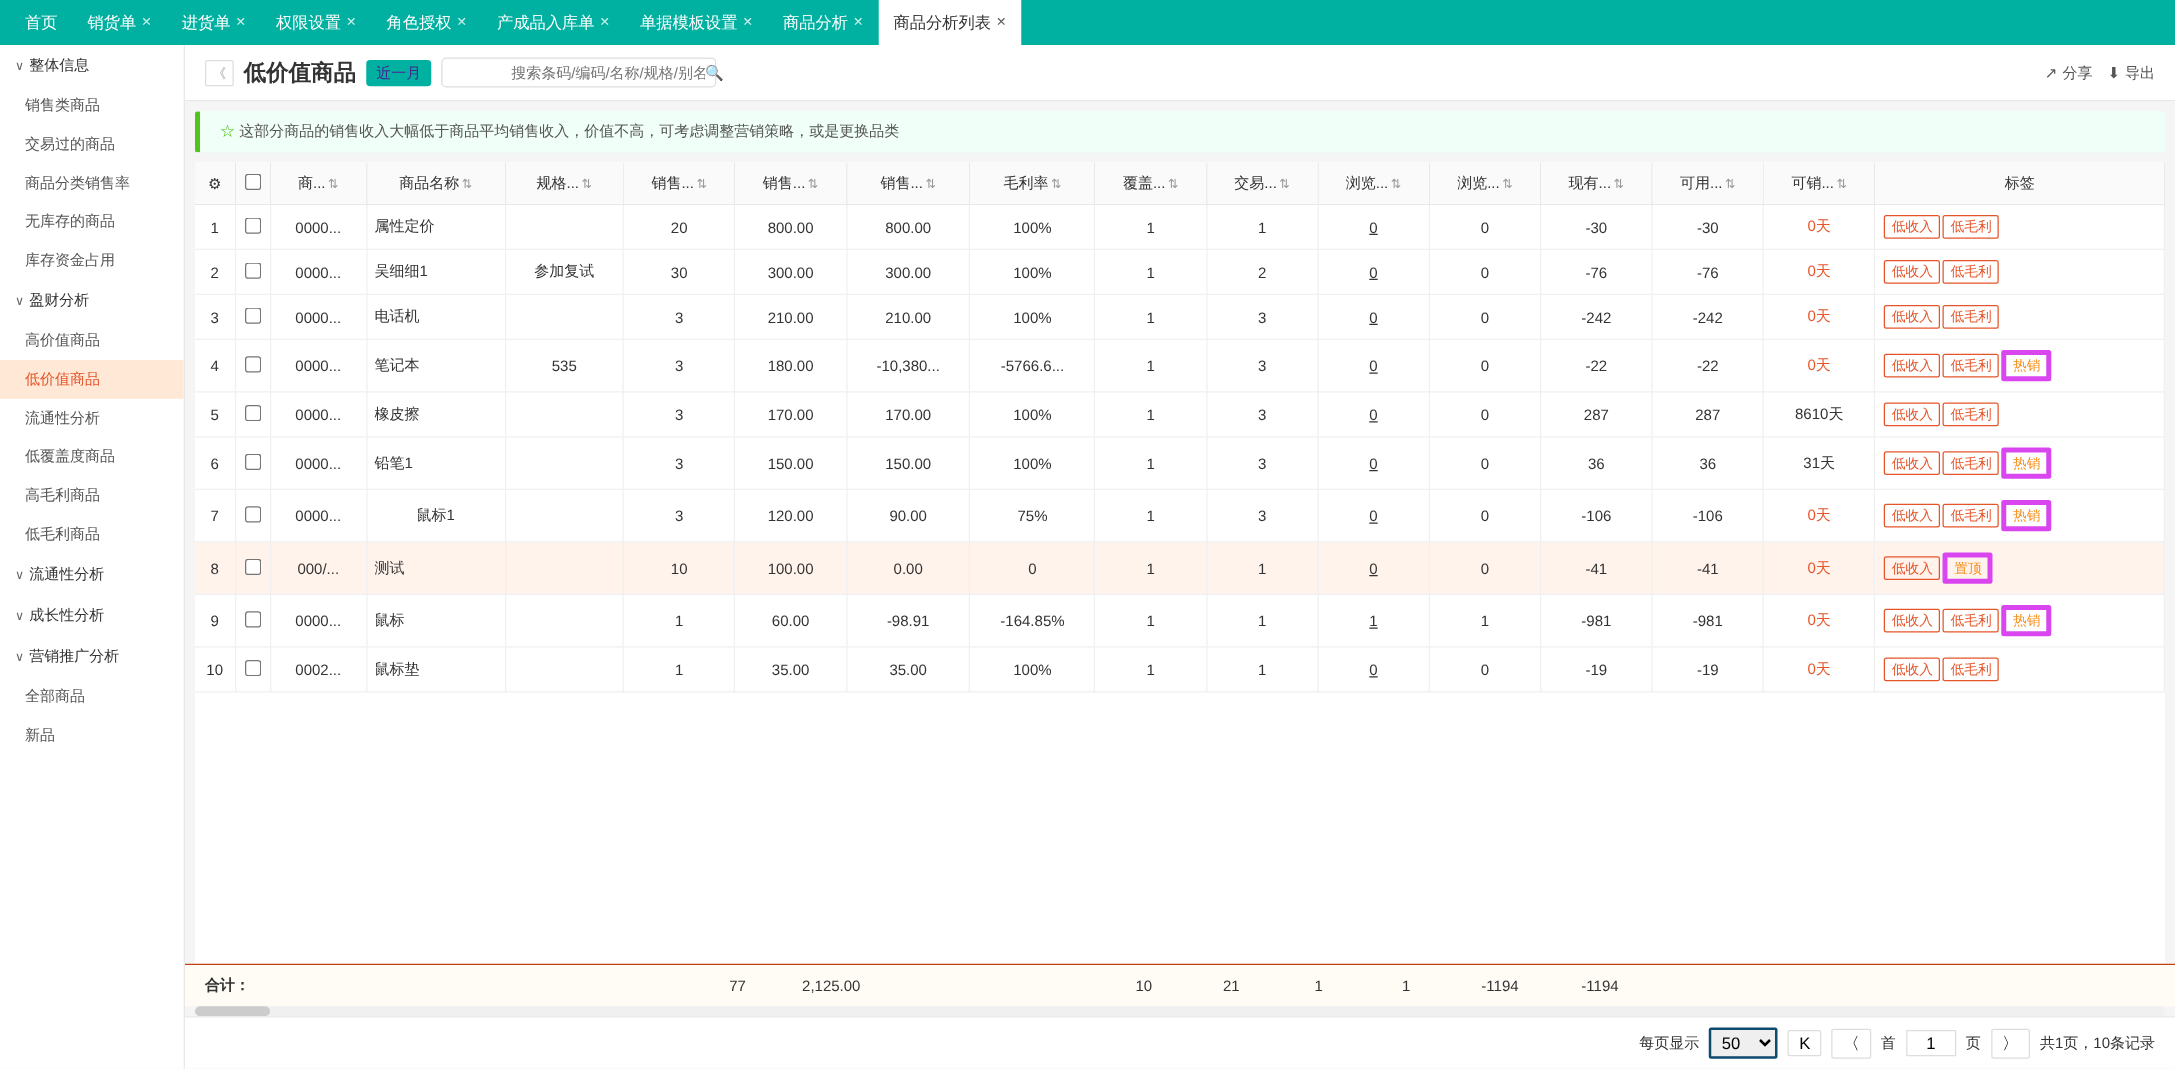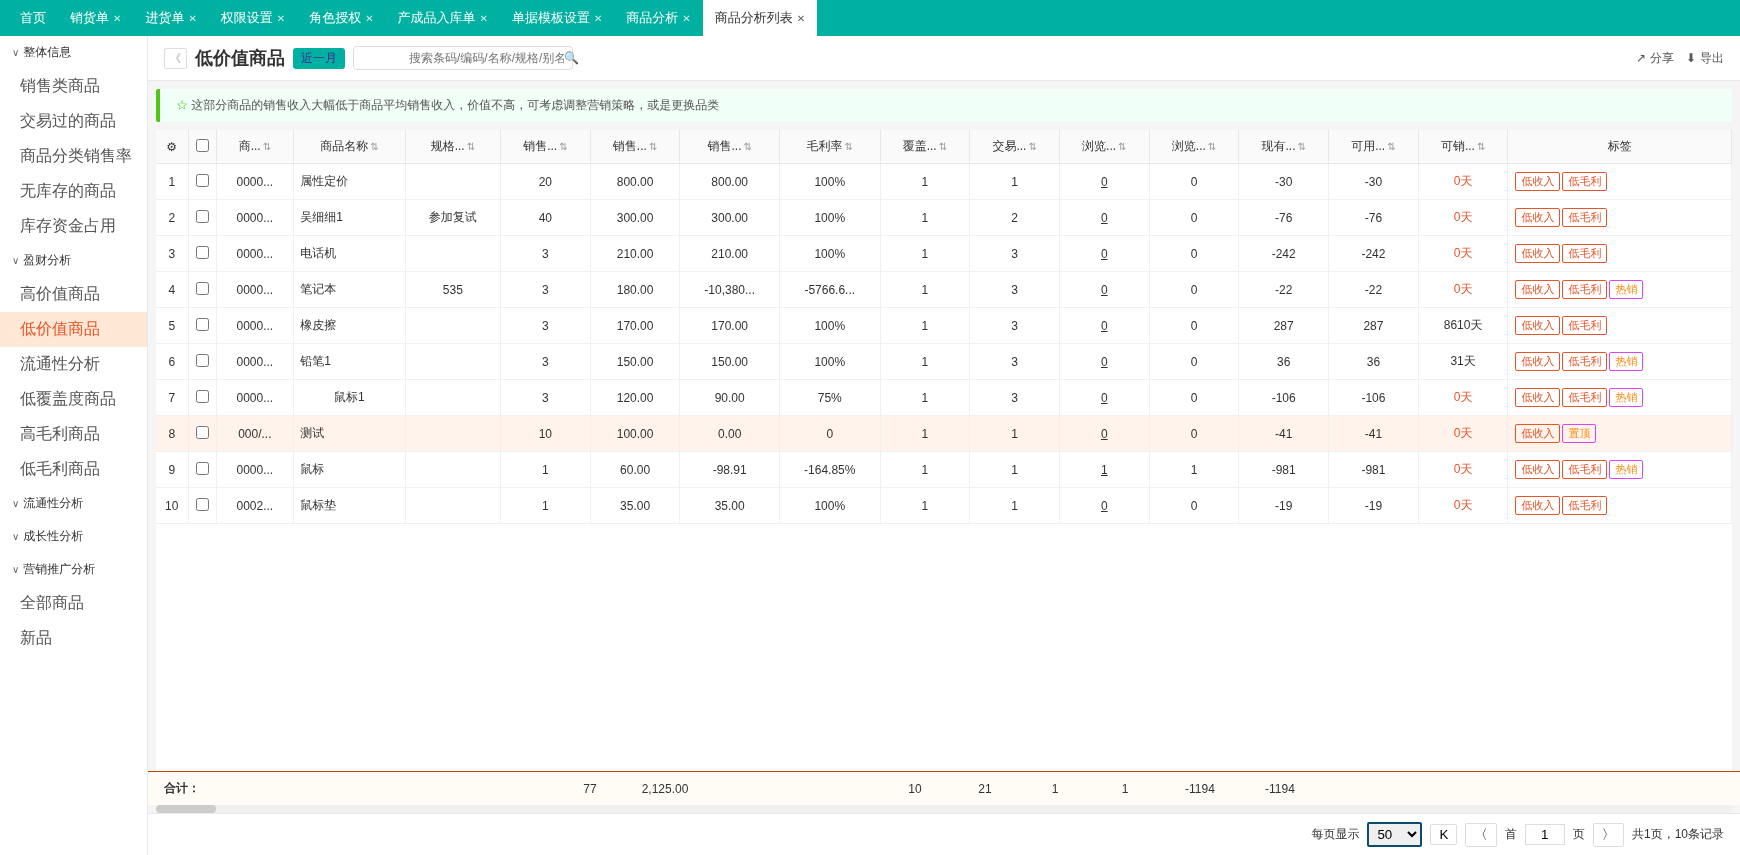--- a/index.html
+++ b/index.html
@@ -12,21 +12,21 @@
     .nav-close { margin-left: 4px; font-size: 10px; opacity: 0.8; }
     
     
     .layout { display: flex; height: calc(855px - 36px); }
     
     
     .sidebar { width: 148px; background: #fff; border-right: 1px solid #e8e8e8; overflow-y: auto; flex-shrink: 0; }
     .sidebar-section { }
     .sidebar-section-title { padding: 8px 12px; color: #333; font-size: 12px; display: flex; align-items: center; cursor: pointer; }
     .sidebar-section-title .arrow { margin-right: 4px; color: #666; font-size: 10px; }
-    .sidebar-item { padding: 7px 12px 7px 20px; color: #555; cursor: pointer; font-size: 16px; }
+    .sidebar-item { padding: 7px 12px 7px 20px; color: #555; cursor: pointer; font-size: 12px; }
     .sidebar-item.active { background: #ffe8d6; color: #e6552a; }
     
     
     .main-content { flex: 1; display: flex; flex-direction: column; overflow: hidden; background: #f5f5f5; }
     
     
     .content-header { background: #fff; padding: 10px 16px; display: flex; align-items: center; gap: 8px; border-bottom: 1px solid #e8e8e8; flex-shrink: 0; }
     .page-title { font-size: 18px; font-weight: bold; color: #333; }
     .time-badge { background: #00b0a0; color: #4c1d95; padding: 2px 8px; border-radius: 3px; font-size: 12px; cursor: pointer; }
     .search-box { border: 1px solid #ddd; border-radius: 4px; padding: 4px 8px; display: flex; align-items: center; width: 220px; }
@@ -43,21 +43,21 @@
     
     
     .data-table { width: 100%; border-collapse: collapse; font-size: 12px; }
     .data-table th { background: #fafafa; padding: 8px 6px; text-align: center; border-bottom: 1px solid #e8e8e8; border-right: 1px solid #e8e8e8; color: #333; font-weight: normal; white-space: nowrap; position: sticky; top: 0; z-index: 1; }
     .data-table td { padding: 7px 6px; text-align: center; border-bottom: 1px solid #f0f0f0; border-right: 1px solid #f0f0f0; color: #333; white-space: nowrap; }
     .data-table tr.highlighted td { background: #fff5f0; }
     .data-table tr.highlighted td { background: #fff3ec; }
     .sort-icon { color: #999; font-size: 10px; }
     .tag { display: inline-block; padding: 1px 5px; border-radius: 2px; font-size: 11px; margin: 1px; }
     .tag-red { color: #e6552a; border: 1px solid #e6552a; }
-    .tag-orange { color: #fa8c16; border: 1px solid #d946ef; }
+    .tag-orange { color: #fa8c16; border: 4px solid #d946ef; }
     .underline { text-decoration: underline; color: #333; }
     
     
     .table-footer { background: #fffbf5; border-top: 1px solid #c2410c; padding: 8px 16px; display: flex; align-items: center; font-size: 12px; flex-shrink: 0; }
     .footer-label { color: #333; margin-right: 20px; font-weight: bold; }
     .footer-values { display: flex; gap: 0; flex: 1; }
     .footer-val { min-width: 80px; text-align: center; padding: 0 6px; }
     
     
     .pagination { background: #fff; padding: 8px 16px; display: flex; align-items: center; justify-content: flex-end; border-top: 1px solid #e8e8e8; gap: 8px; font-size: 12px; flex-shrink: 0; }
@@ -235,21 +235,21 @@
     <td>-30</td>
     <td style="color:#e6552a;">0天</td>
     <td style="text-align:left;"><span class="tag tag-red">低收入</span><span class="tag tag-red">低毛利</span></td>
   </tr>
             <tr>
     <td class="num-cell">2</td>
     <td class="checkbox-cell"><input type="checkbox" style=""></td>
     <td>0000...</td>
     <td style="text-align:left;">吴细细1</td>
     <td>参加复试</td>
-    <td>40</td>
+    <td>30</td>
     <td>300.00</td>
     <td>300.00</td>
     <td>100%</td>
     <td>1</td>
     <td>2</td>
     <td><span class="underline">0</span></td>
     <td>0</td>
     <td>-76</td>
     <td>-76</td>
     <td style="color:#e6552a;">0天</td>

